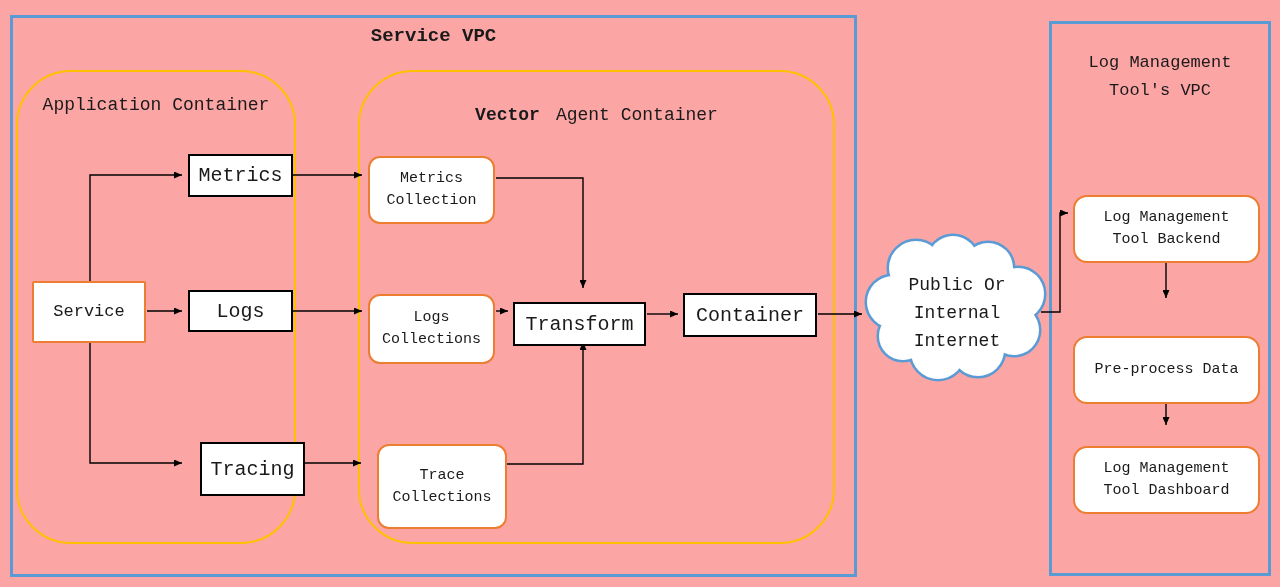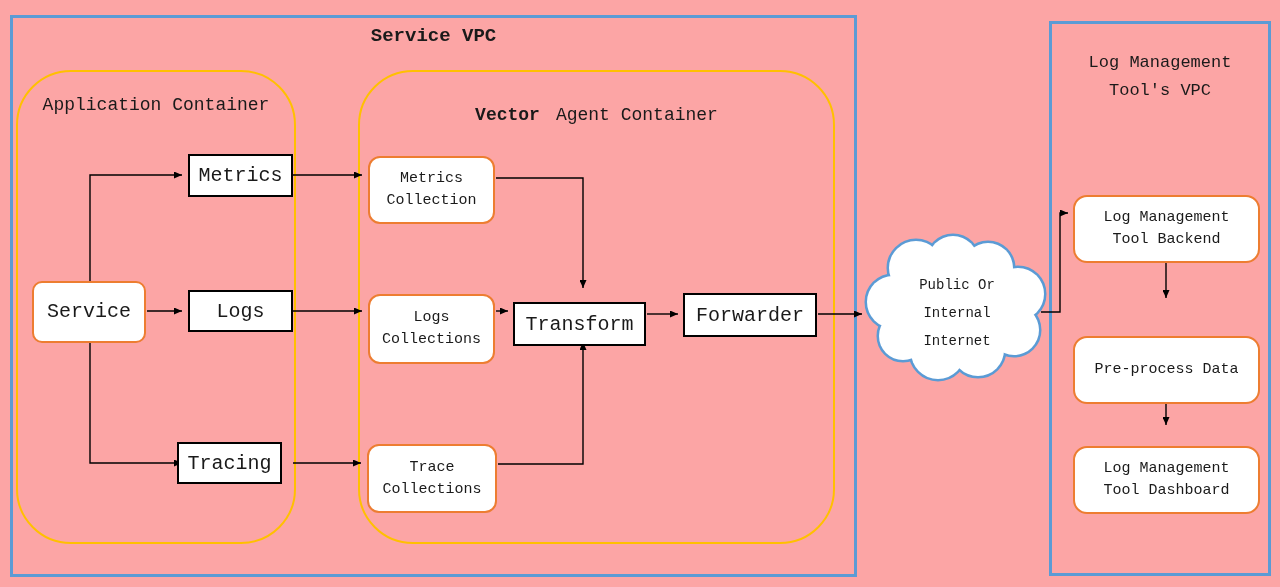--- a/index.html
+++ b/index.html
@@ -11,26 +11,26 @@
   .ycontainer{position:absolute;border:2px solid #FFC000;border-radius:55px;background:transparent;box-sizing:border-box;}
   .vpc-title{position:absolute;left:0;right:0;text-align:center;font-weight:700;font-size:19px;}
   .container-title{position:absolute;left:0;right:0;text-align:center;font-size:18px;font-weight:400;}
   .node{
     position:absolute;display:flex;align-items:center;justify-content:center;
     text-align:center;background:#fff;box-sizing:border-box;z-index:3;
   }
   .node-black{border:2px solid #000;font-size:20px;}
   .node-black.thick{border-width:2.5px;}
   .node-orange{border:2.5px solid #ED7D31;border-radius:12px;font-size:15px;line-height:22px;}
-  .node-orange.big{font-size:20px;border-radius:10px;}
+  .node-orange.big{font-size:17px;border-radius:2px;}
   .multiline{white-space:pre-line;margin-top:16px;}
   .wires{position:absolute;left:0;top:0;z-index:2;}
   .cloud-label{
     position:absolute;left:890px;top:271px;width:134px;text-align:center;
-    font-size:14px;line-height:28px;z-index:4;white-space:pre-line;
+    font-size:18px;line-height:28px;z-index:4;white-space:pre-line;
   }
   .bold-part{font-weight:700;}
   .rest-part{margin-left:16px;}
 </style>
 </head>
 <body>
 
 <div class="stage">
 
   <div class="vpc" style="left:10px;top:15px;width:847px;height:562px;">
@@ -98,30 +98,30 @@
       <path d="M818,314 L862,314" marker-end="url(#ah)"></path>
       <path d="M1041,312 L1060,312 L1060,213 L1068,213" marker-end="url(#ah)"></path>
       <path d="M1166,247 L1166,298" marker-end="url(#ah)"></path>
       <path d="M1166,373 L1166,425" marker-end="url(#ah)"></path>
     </g>
   </svg>
 
   <div class="node node-orange big" style="left:32px;top:281px;width:114px;height:62px;">Service</div>
   <div class="node node-black" style="left:188px;top:154px;width:105px;height:43px;">Metrics</div>
   <div class="node node-black" style="left:188px;top:290px;width:105px;height:42px;">Logs</div>
-  <div class="node node-black" style="left:177px;top:442px;width:105px;height:42px;">Tracing</div>
+  <div class="node node-black" style="left:200px;top:442px;width:105px;height:54px;">Tracing</div>
 
   <div class="node node-orange multiline" style="left:368px;top:140px;width:127px;height:68px;">Metrics
 Collection</div>
   <div class="node node-orange multiline" style="left:368px;top:278px;width:127px;height:70px;">Logs
 Collections</div>
-  <div class="node node-orange multiline" style="left:367px;top:428px;width:130px;height:69px;">Trace
+  <div class="node node-orange multiline" style="left:377px;top:428px;width:130px;height:85px;">Trace
 Collections</div>
   <div class="node node-black thick" style="left:513px;top:302px;width:133px;height:44px;">Transform</div>
-  <div class="node node-black thick" style="left:683px;top:293px;width:134px;height:44px;">Forwarder</div>
+  <div class="node node-black thick" style="left:683px;top:293px;width:134px;height:44px;">Container</div>
 
   <div class="cloud-label">Public Or
 Internal
 Internet</div>
 
   <div class="node node-orange multiline" style="left:1073px;top:179px;width:187px;height:68px;border-radius:14px;">Log Management
 Tool Backend</div>
   <div class="node node-orange multiline" style="left:1073px;top:320px;width:187px;height:68px;border-radius:14px;">Pre-process Data</div>
   <div class="node node-orange multiline" style="left:1073px;top:430px;width:187px;height:68px;border-radius:14px;">Log Management
 Tool Dashboard</div>

